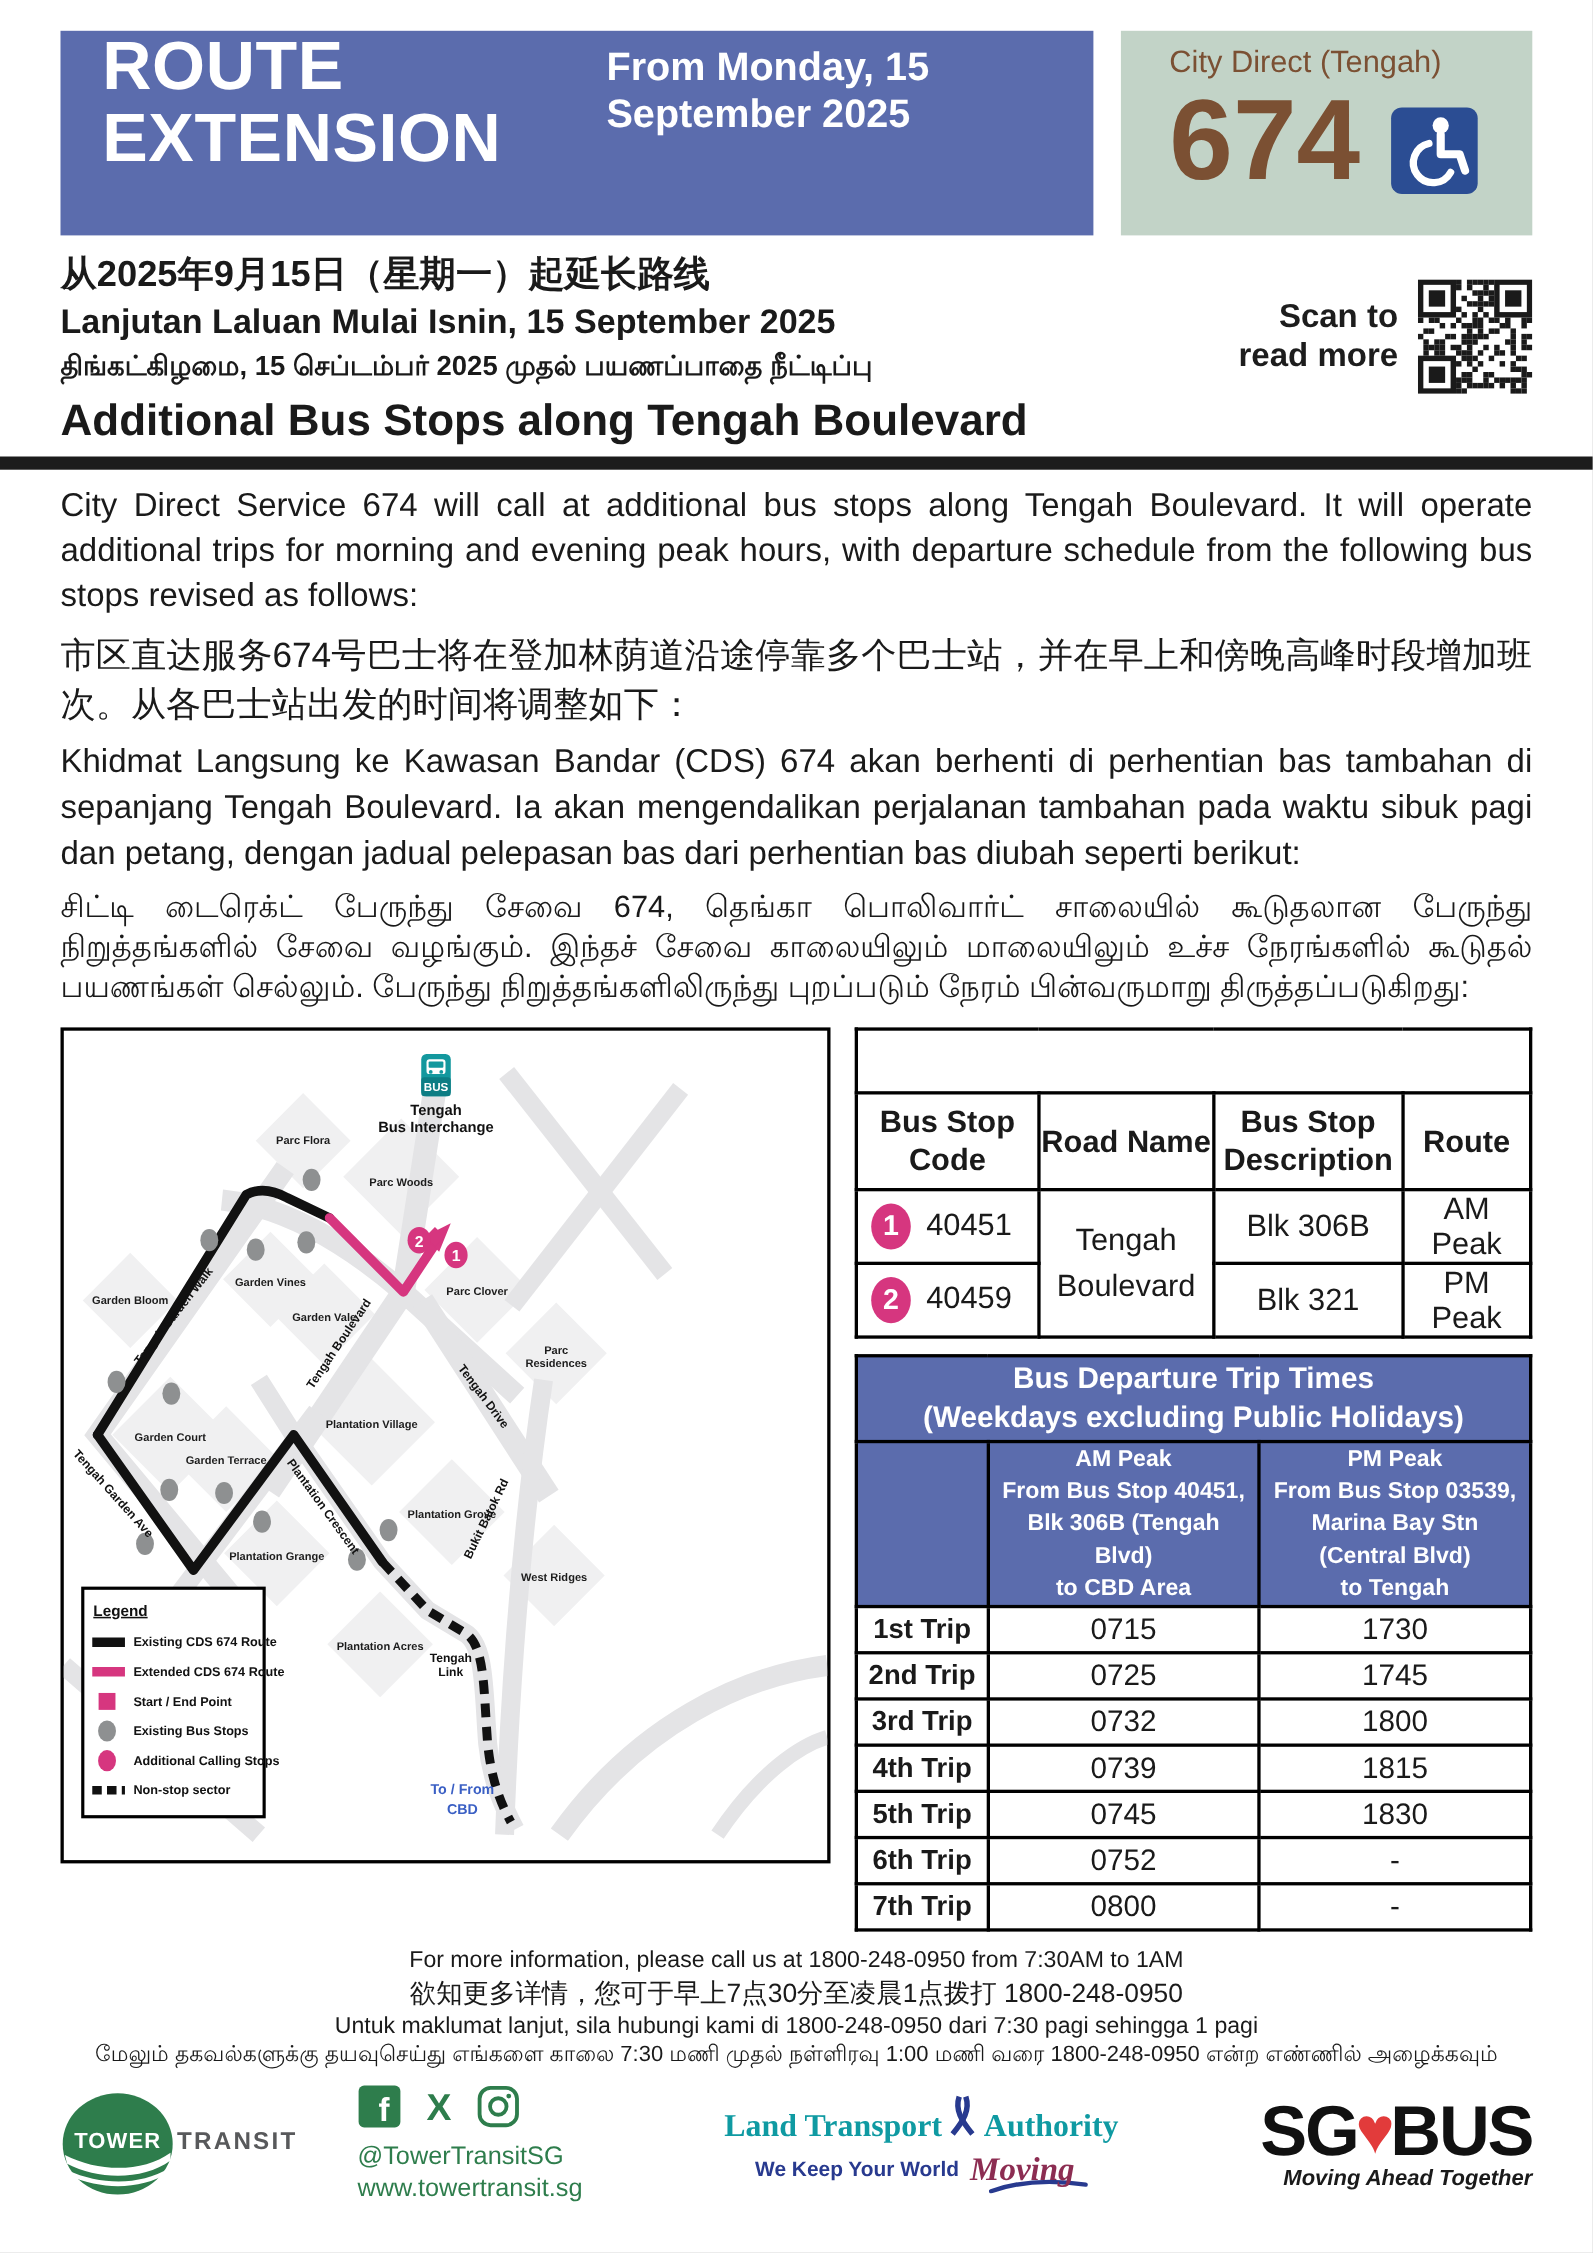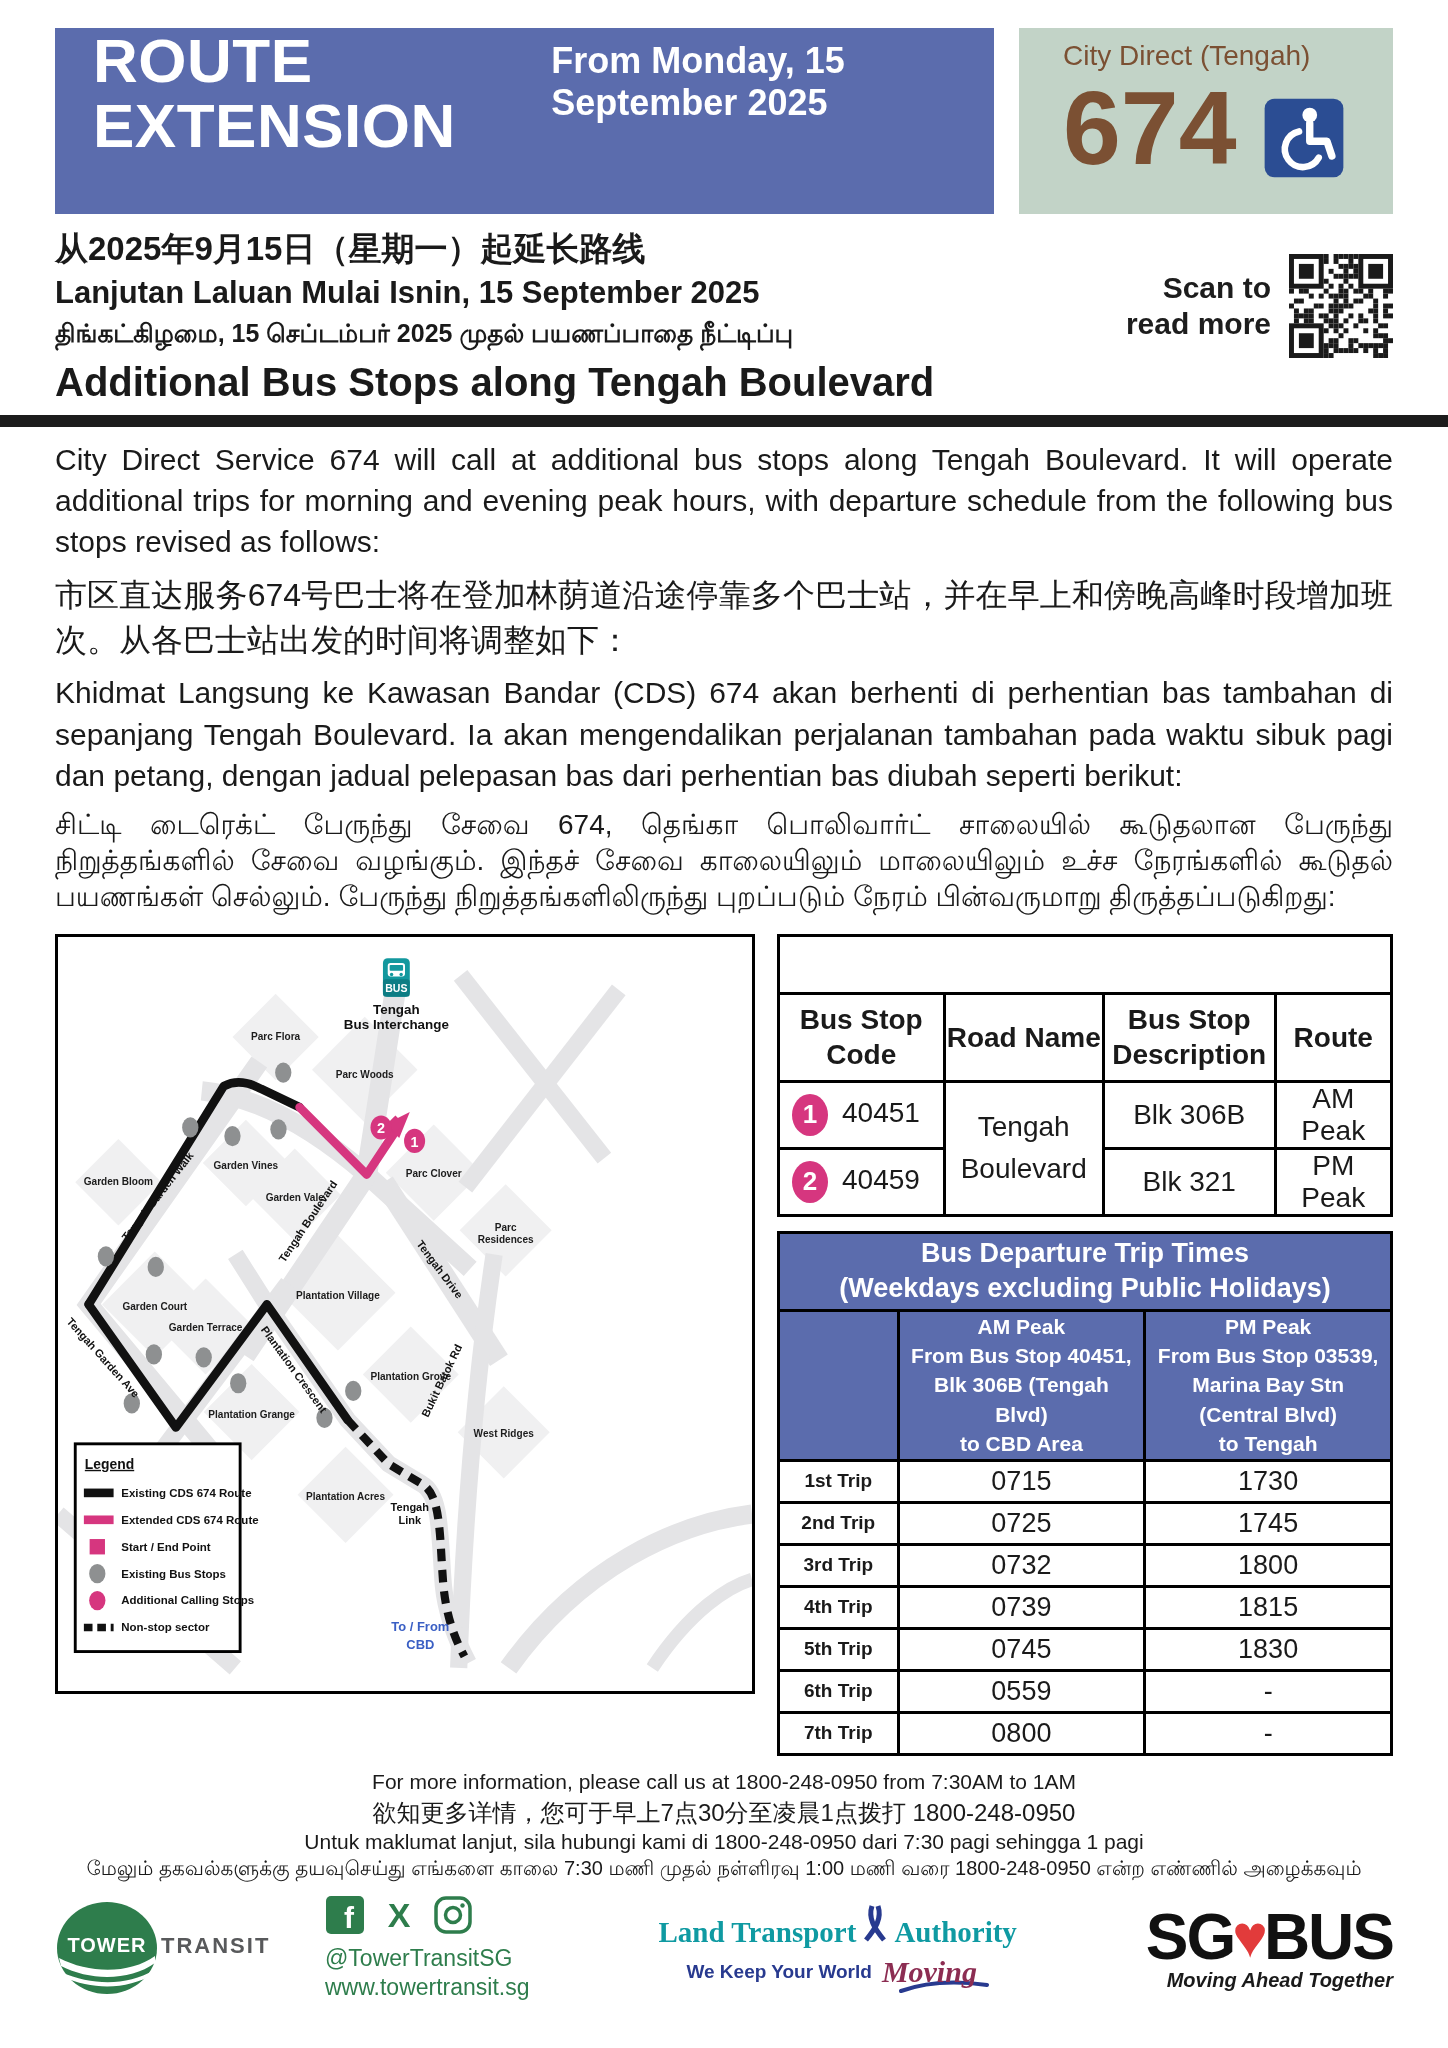--- a/index.html
+++ b/index.html
@@ -47,21 +47,21 @@
   .t1-title { background:#d6367f; color:#fff; font-size:29px; font-weight:bold; height:50px; }
   .t1 th { font-size:28px; font-weight:bold; height:88px; line-height:1.25; background:#fff; }
   .t1 td { font-size:28px; height:58px; background:#fff; }
   .t1 .code-cell { text-align:left; padding-left:12px; }
   .marker-badge { display:inline-flex; width:36px; height:42px; border-radius:50%; background:#d6367f; color:#fff; font-weight:bold; font-size:26px; align-items:center; justify-content:center; margin-right:14px; vertical-align:middle; }
   .road-cell { font-size:27px; line-height:1.5; }
 
   .t2 { margin-top:14px; }
   .t2-title { background:#5b6cad; color:#fff; font-size:27px; font-weight:bold; height:78px; line-height:1.3; }
   .t2 .colhead { background:#5b6cad; color:#fff; font-size:21px; font-weight:bold; height:120px; line-height:1.4; padding:0 6px; }
-  .t2 .trip-label { font-size:19px; font-weight:bold; height:42px; }
+  .t2 .trip-label { font-size:25px; font-weight:bold; height:42px; }
   .t2 .trip-time { font-size:27px; }
 
   
   .footer { text-align:center; margin-top:12px; line-height:1.3; }
   .f-en { font-size:21px; }
   .f-zh { font-size:24px; margin-top:2px; }
   .f-ms { font-size:21px; }
   .f-ta { font-size:20px; }
 
   
@@ -504,21 +504,21 @@
                 <td class="trip-time">0739</td>
                 <td class="trip-time">1815</td>
               </tr>
           <tr>
                 <td class="trip-label">5th Trip</td>
                 <td class="trip-time">0745</td>
                 <td class="trip-time">1830</td>
               </tr>
           <tr>
                 <td class="trip-label">6th Trip</td>
-                <td class="trip-time">0559</td>
+                <td class="trip-time">0752</td>
                 <td class="trip-time">-</td>
               </tr>
           <tr>
                 <td class="trip-label">7th Trip</td>
                 <td class="trip-time">0800</td>
                 <td class="trip-time">-</td>
               </tr>
         </tbody>
           </table>
       </div>

